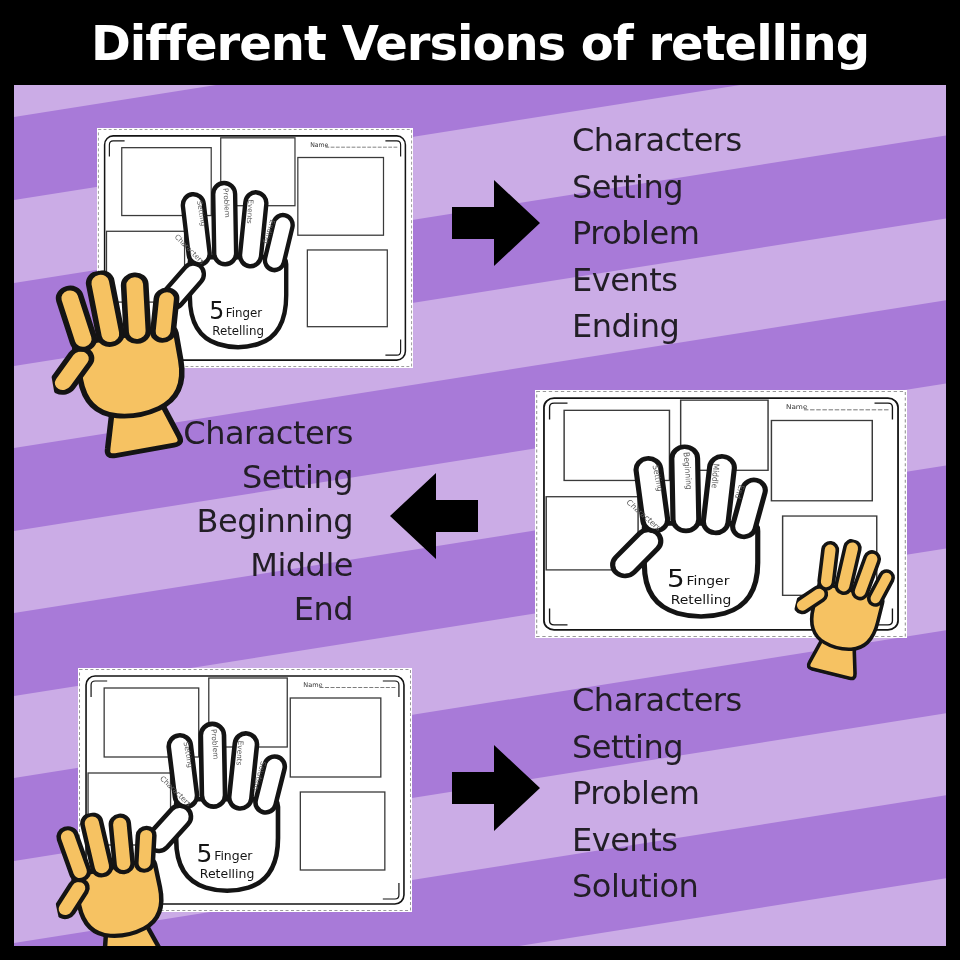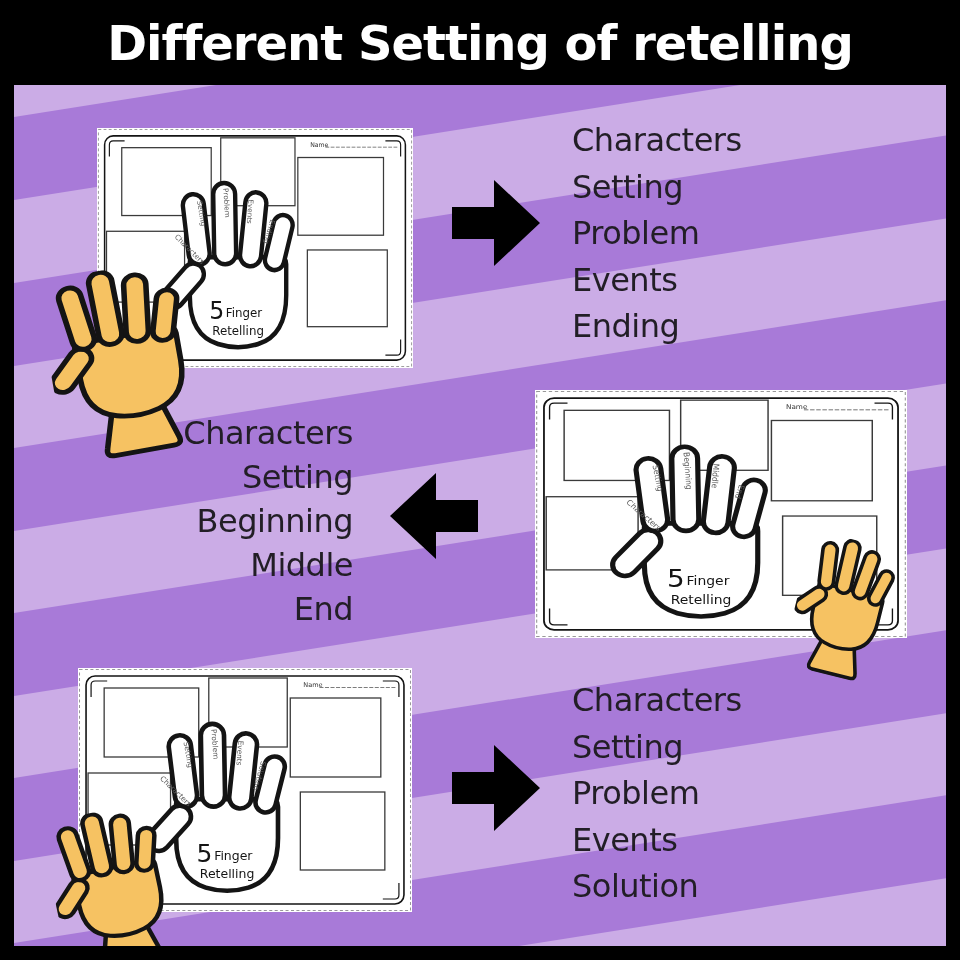--- a/index.html
+++ b/index.html
@@ -55,21 +55,21 @@
       <symbol id="arrow-right-shape" viewBox="0 0 88 96">
         <polygon points="0,32 42,32 42,5 88,48 42,91 42,64 0,64"></polygon>
       </symbol>
       <symbol id="arrow-left-shape" viewBox="0 0 88 96">
         <polygon points="88,32 46,32 46,5 0,48 46,91 46,64 88,64"></polygon>
       </symbol>
     </defs>
   </svg>
 
   <header class="titlebar">
-    <h1 class="title">Different Setting of retelling</h1>
+    <h1 class="title">Different Versions of retelling</h1>
   </header>
 
   <div class="canvas">
 
     <svg class="stripes" width="932" height="861" viewBox="0 0 932 861">
       <g transform="rotate(-9)">
         <rect x="-500" y="31.6" width="2600" height="82"></rect>
         <rect x="-500" y="195.6" width="2600" height="82"></rect>
         <rect x="-500" y="358.5" width="2600" height="82"></rect>
         <rect x="-500" y="521.5" width="2600" height="82"></rect>

